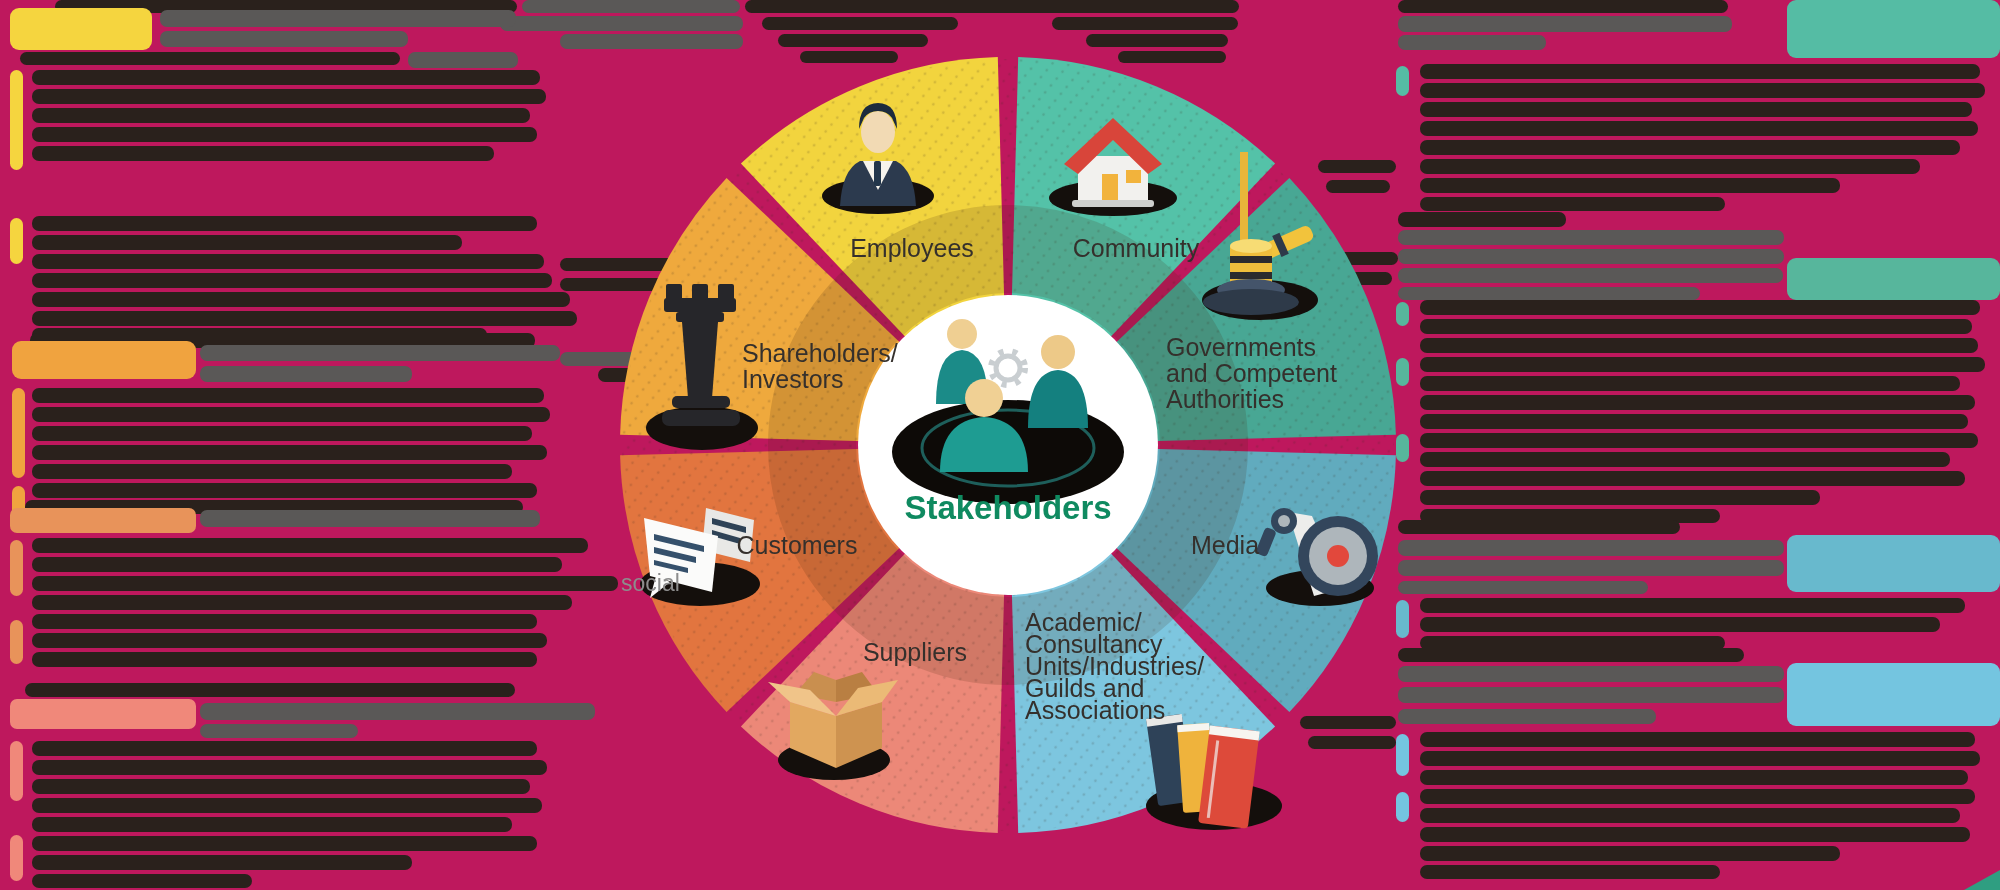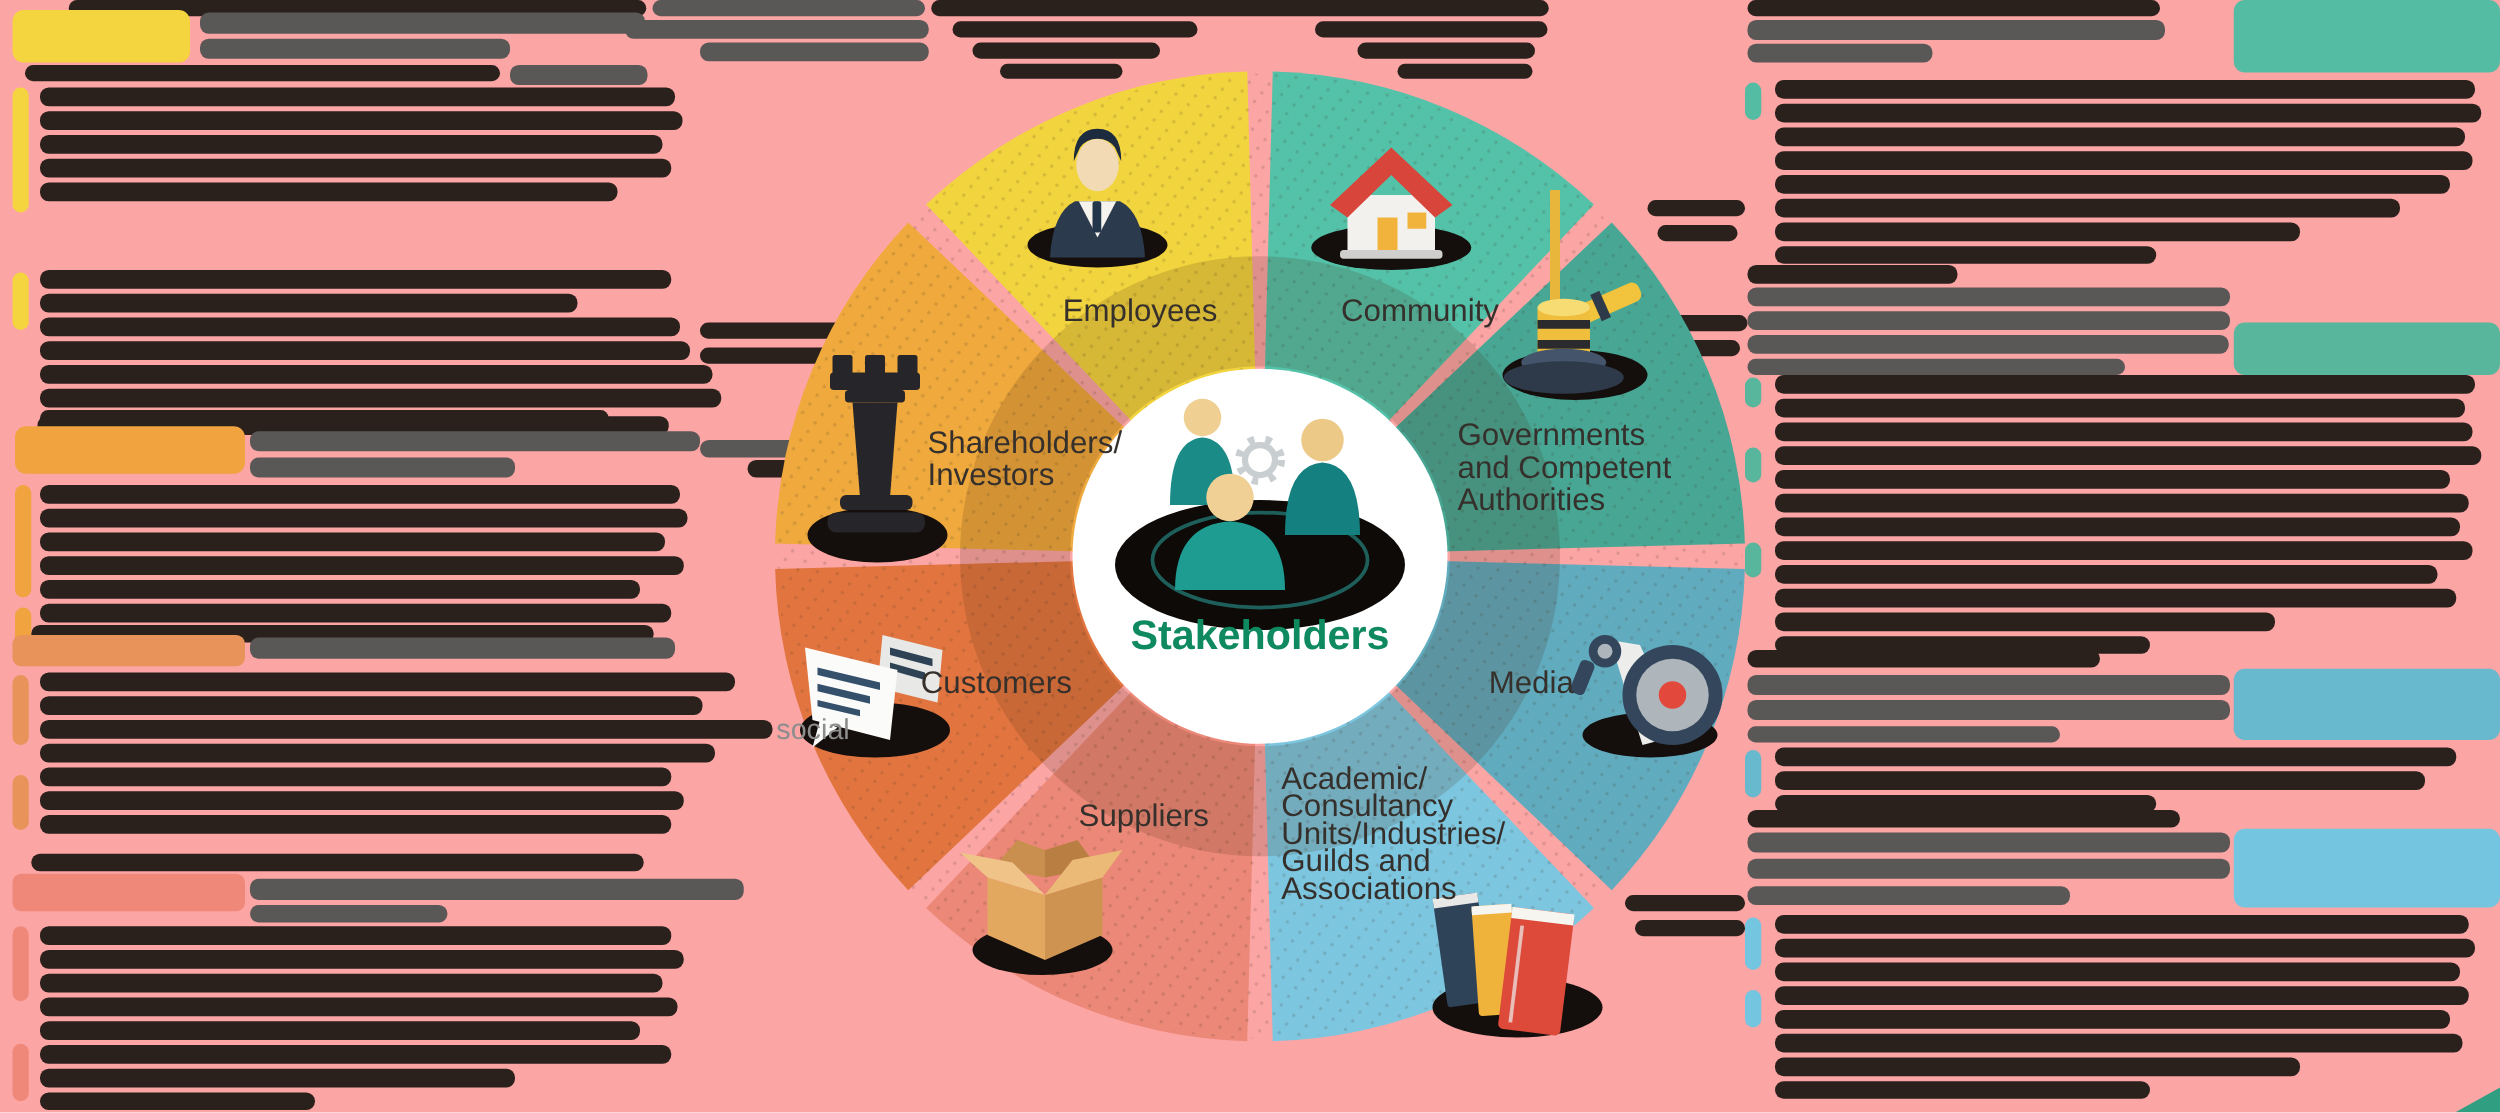--- a/index.html
+++ b/index.html
@@ -1,17 +1,17 @@
 <!DOCTYPE html>
 <html><head>
 <meta charset="utf-8">
 <style>
   html,body{margin:0;padding:0;background:#ffffff;}
   #page{position:relative;width:2000px;height:890px;overflow:hidden;
-        font-family:"Liberation Sans",sans-serif;background:#fca5a5;}
+        font-family:"Liberation Sans",sans-serif;background:#be185d;}
   #redact-layer{position:absolute;inset:0;z-index:1;}
   .bar{position:absolute;}
   #scene{position:absolute;left:0;top:0;z-index:2;}
   .lbl{font-size:25px;fill:#35302C;}
   .lblc{font-size:33px;fill:#0F8A60;font-weight:bold;}
   .frag{font-size:23px;fill:#8D8D8D;}
 </style>
 </head>
 <body>
 

